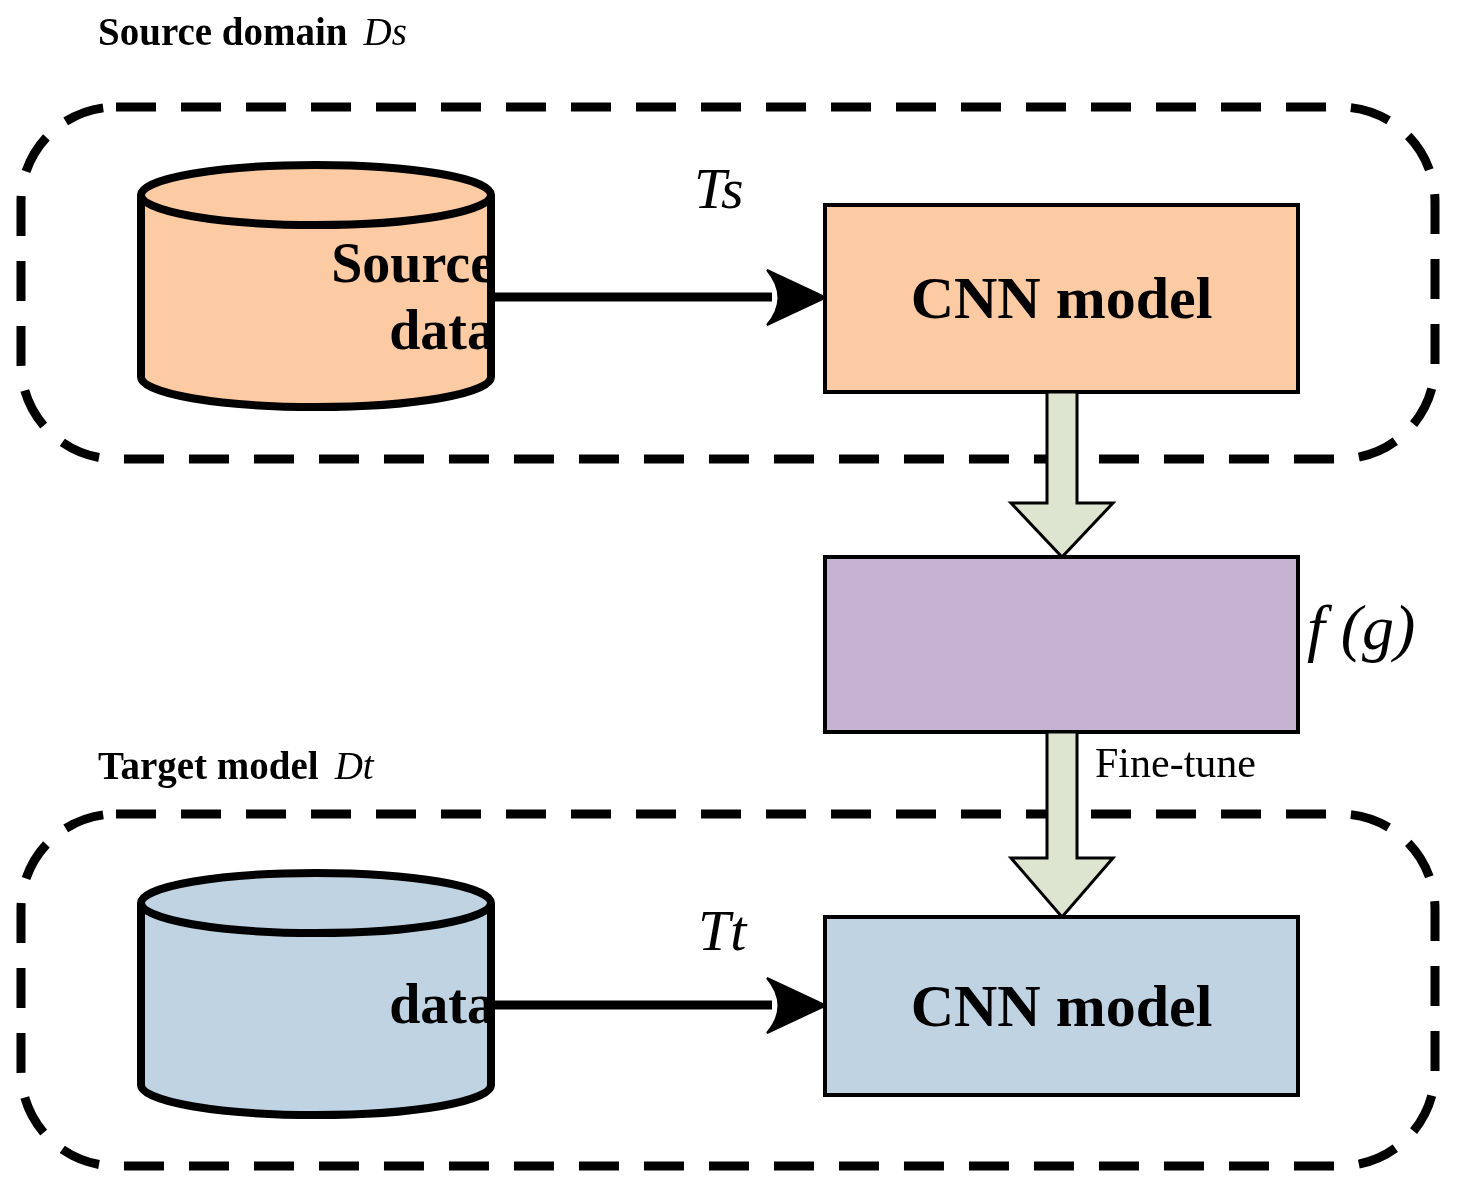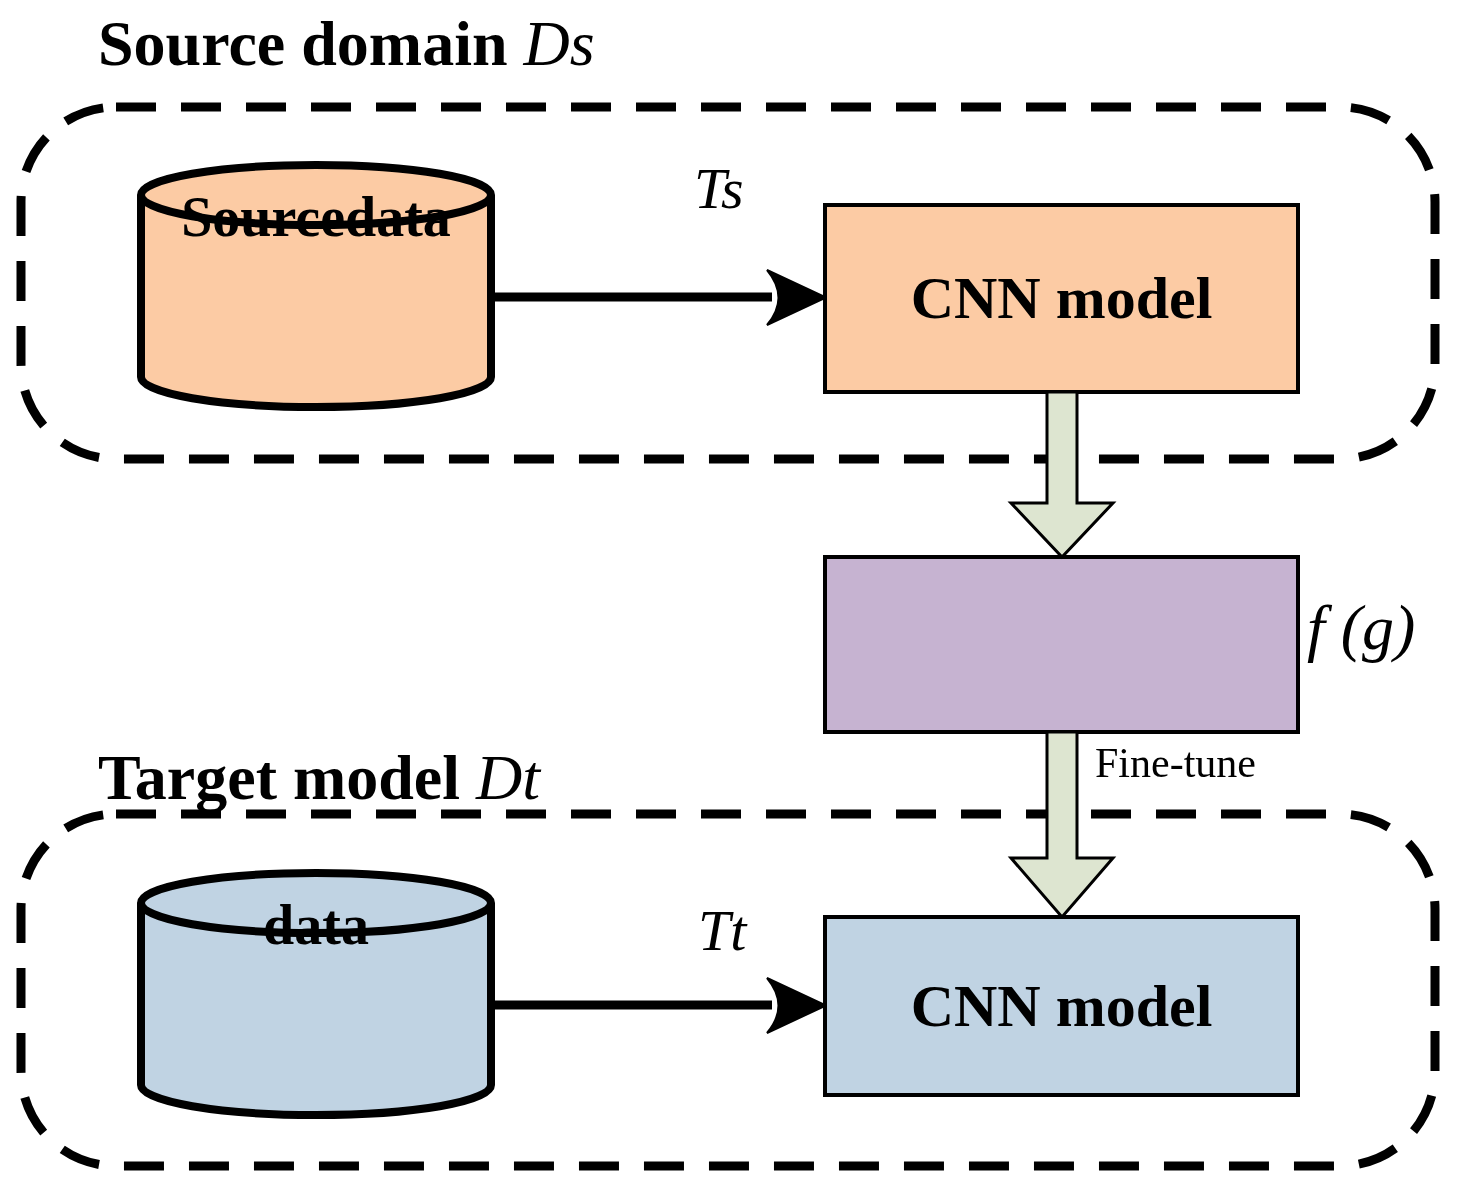--- a/index.html
+++ b/index.html
@@ -21,38 +21,38 @@
     left: 0;
     top: 0;
     width: 1470px;
     height: 1204px;
   }
   .txt {
     position: absolute;
     white-space: nowrap;
     line-height: 1;
   }
-  .domain-title { font-size: 64px; font-weight: bold; }
+  .domain-title { font-size: 39px; font-weight: bold; }
   .domain-symbol { font-style: italic; font-weight: normal; margin-left: 16px; }
   .math-label { font-size: 58px; font-style: italic; }
   .fg-label { font-size: 64px; font-style: italic; }
   .finetune { font-size: 42px; font-weight: normal; }
   .box-label {
     position: absolute;
     display: flex;
     align-items: center;
     justify-content: center;
     font-size: 60px;
     font-weight: bold;
   }
   .cyl-label {
     position: absolute;
     display: flex;
-    flex-direction: row;
-    align-items: flex-start;
+    flex-direction: column;
+    align-items: flex-end;
     justify-content: center;
     font-size: 56px;
     font-weight: bold;
     line-height: 1.2;
     padding-top: 14px;
     box-sizing: border-box;
     text-align: center;
   }
 </style>
 </head>

